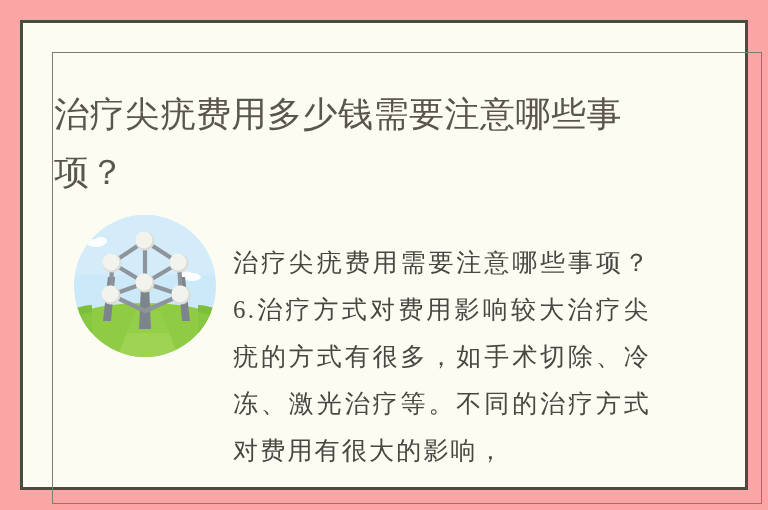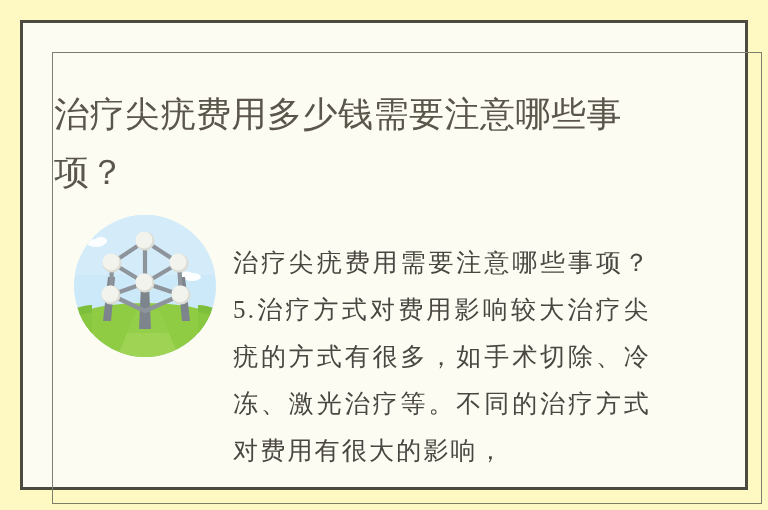--- a/index.html
+++ b/index.html
@@ -12,21 +12,21 @@
     height: 510px;
     background: #fcfcf3;
     font-family: "Liberation Sans", "DejaVu Sans", sans-serif;
     overflow: hidden;
   }
 
   #page-root {
     position: relative;
     width: 768px;
     height: 510px;
-    background: #fef9c3;
+    background: #fca5a5;
   }
 
   
   .frame-outer {
     position: absolute;
     left: 20px;
     top: 20px;
     width: 728px;
     height: 470px;
     border: 3px solid #4b4b40;
@@ -167,15 +167,15 @@
           <circle cx="37" cy="80" r="9.5" fill="#dcdcd4"></circle>
           <circle cx="36" cy="79" r="8.5" fill="#f3f3ee"></circle>
 
           <circle cx="107" cy="80" r="9.5" fill="#dcdcd4"></circle>
           <circle cx="106" cy="79" r="8.5" fill="#f3f3ee"></circle>
         </g>
       </g>
     </svg>
   </div>
 
-  <p class="body-copy">治疗尖疣费用需要注意哪些事项？5.治疗方式对费用影响较大治疗尖疣的方式有很多，如手术切除、冷冻、激光治疗等。不同的治疗方式对费用有很大的影响，</p>
+  <p class="body-copy">治疗尖疣费用需要注意哪些事项？6.治疗方式对费用影响较大治疗尖疣的方式有很多，如手术切除、冷冻、激光治疗等。不同的治疗方式对费用有很大的影响，</p>
 
 </div>
 
 </body></html>

